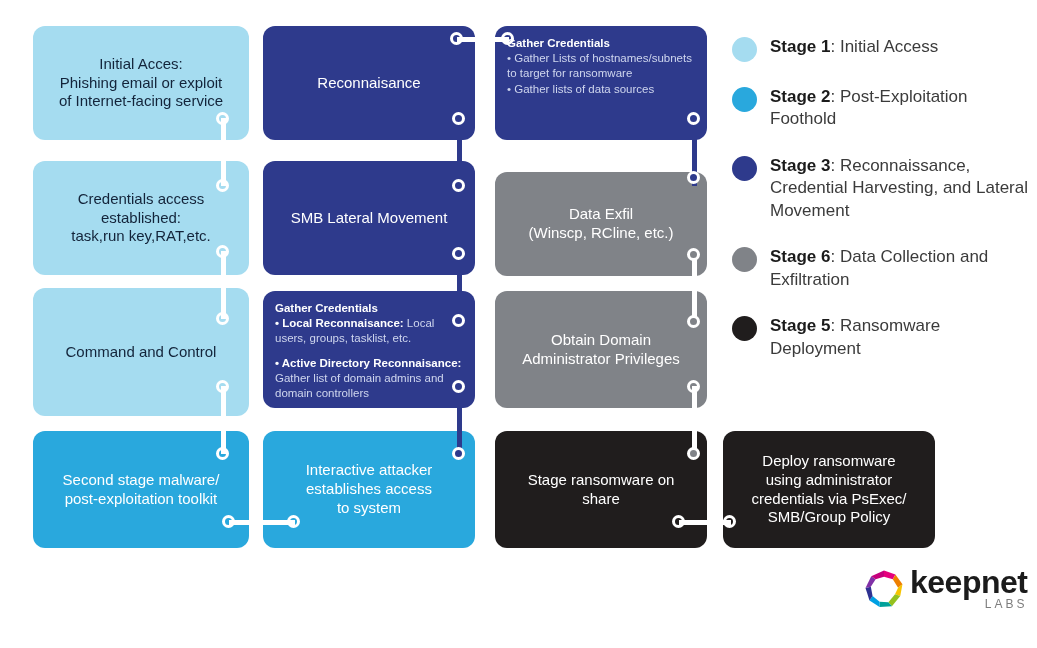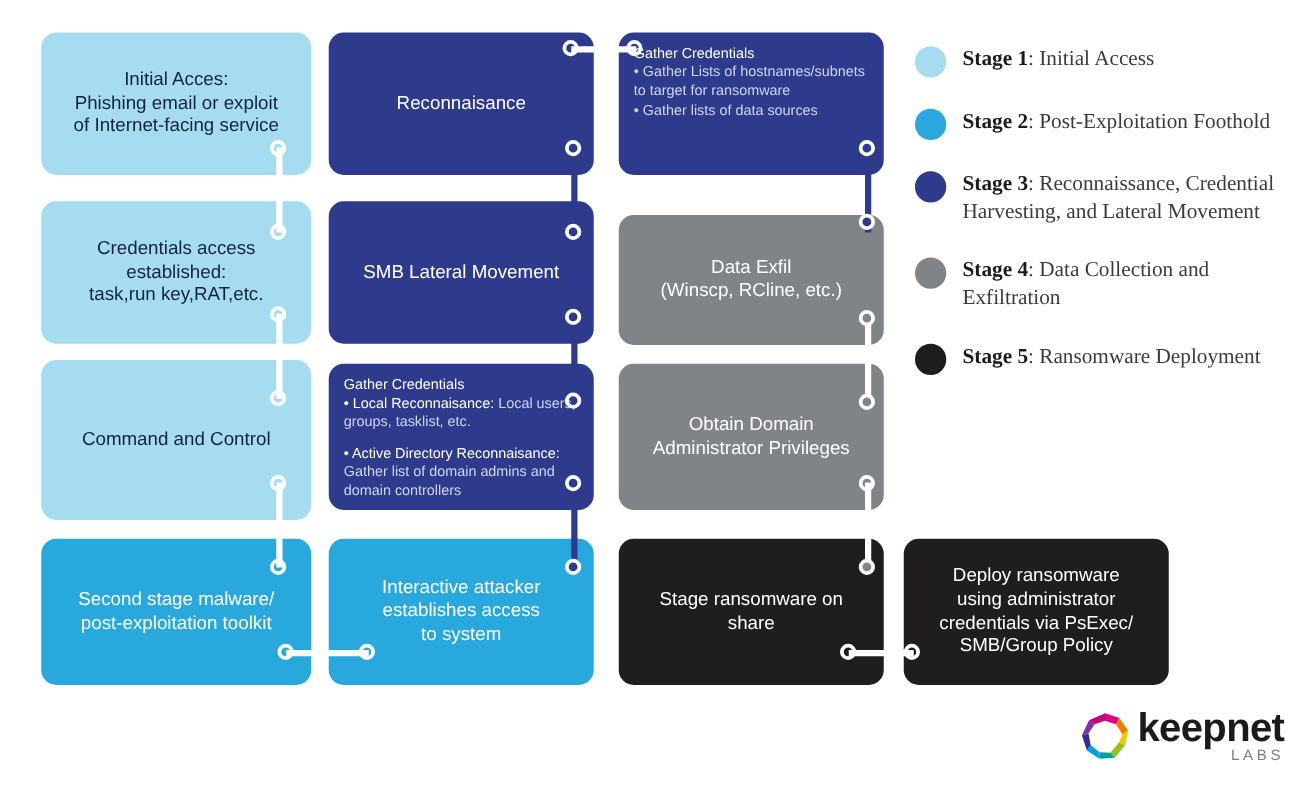--- a/index.html
+++ b/index.html
@@ -24,21 +24,21 @@
   }
   .node.s1 { background: #a5dcf0; color: #13243a; }
   .node.s2 { background: #29a8dd; color: #ffffff; }
   .node.s3 { background: #2e3a8c; color: #ffffff; }
   .node.s4 { background: #808388; color: #ffffff; }
   .node.s5 { background: #201d1d; color: #ffffff; }
 
   .node .label { font-size: 15px; white-space: pre-line; }
   .node.dark-dense { align-items: flex-start; justify-content: flex-start; text-align: left; padding: 10px 12px; }
   .node.dark-dense .rich { font-size: 11.5px; line-height: 1.32; }
-  .node.dark-dense .rich b { font-weight: normal; }
+  .node.dark-dense .rich b { font-weight: bold; }
   .node.dark-dense .rich .dim { color: #cfd6ee; }
   .node.dark-dense .rich p { margin: 0 0 0 0; }
   .node.dark-dense .rich p.gap { margin-top: 9px; }
 
   
   .conn { position: absolute; }
   .conn .bar { position: absolute; background: #ffffff; }
   .conn .ring {
     position: absolute;
     width: 13px; height: 13px;
@@ -48,21 +48,21 @@
     box-sizing: border-box;
   }
   .conn .ring.filled-navy { background: #2e3a8c; }
   .conn .ring.filled-gray { background: #808388; }
   .conn.on-light .bar { background: #ffffff; }
   .conn.navybar .bar { background: #2e3a8c; }
   .conn.navybar .ring { border-color: #2e3a8c; }
   .conn.whitering-gray .ring { border-color: #ffffff; background: #808388; }
 
   
-  #legend { position: absolute; left: 732px; top: 36px; width: 300px; font-family: Liberation Serif, serif; }
+  #legend { position: absolute; left: 732px; top: 36px; width: 300px; }
   .legend-row { display: flex; align-items: flex-start; margin-bottom: 24px; }
   .legend-dot {
     width: 25px; height: 25px; border-radius: 50%;
     flex: 0 0 25px; margin-right: 13px; margin-top: 1px;
   }
   .legend-text { font-size: 17px; color: #3b3b3b; line-height: 1.32; }
   .legend-text b { color: #1b1b1b; font-weight: bold; }
 
   
   #logo { position: absolute; left: 862px; top: 566px; display: flex; align-items: center; }
@@ -240,21 +240,21 @@
     <div class="legend-row">
       <div class="legend-dot" style="background:#2e3a8c;"></div>
       <div class="legend-text">
         <b>Stage 3</b><span>: Reconnaissance, Credential Harvesting, and Lateral Movement</span>
       </div>
     </div>
 
     <div class="legend-row">
       <div class="legend-dot" style="background:#808388;"></div>
       <div class="legend-text">
-        <b>Stage 4</b><span>: Data Collection and Exfiltration</span>
+        <b>Stage 6</b><span>: Data Collection and Exfiltration</span>
       </div>
     </div>
 
     <div class="legend-row">
       <div class="legend-dot" style="background:#201d1d;"></div>
       <div class="legend-text">
         <b>Stage 5</b><span>: Ransomware Deployment</span>
       </div>
     </div>
 

